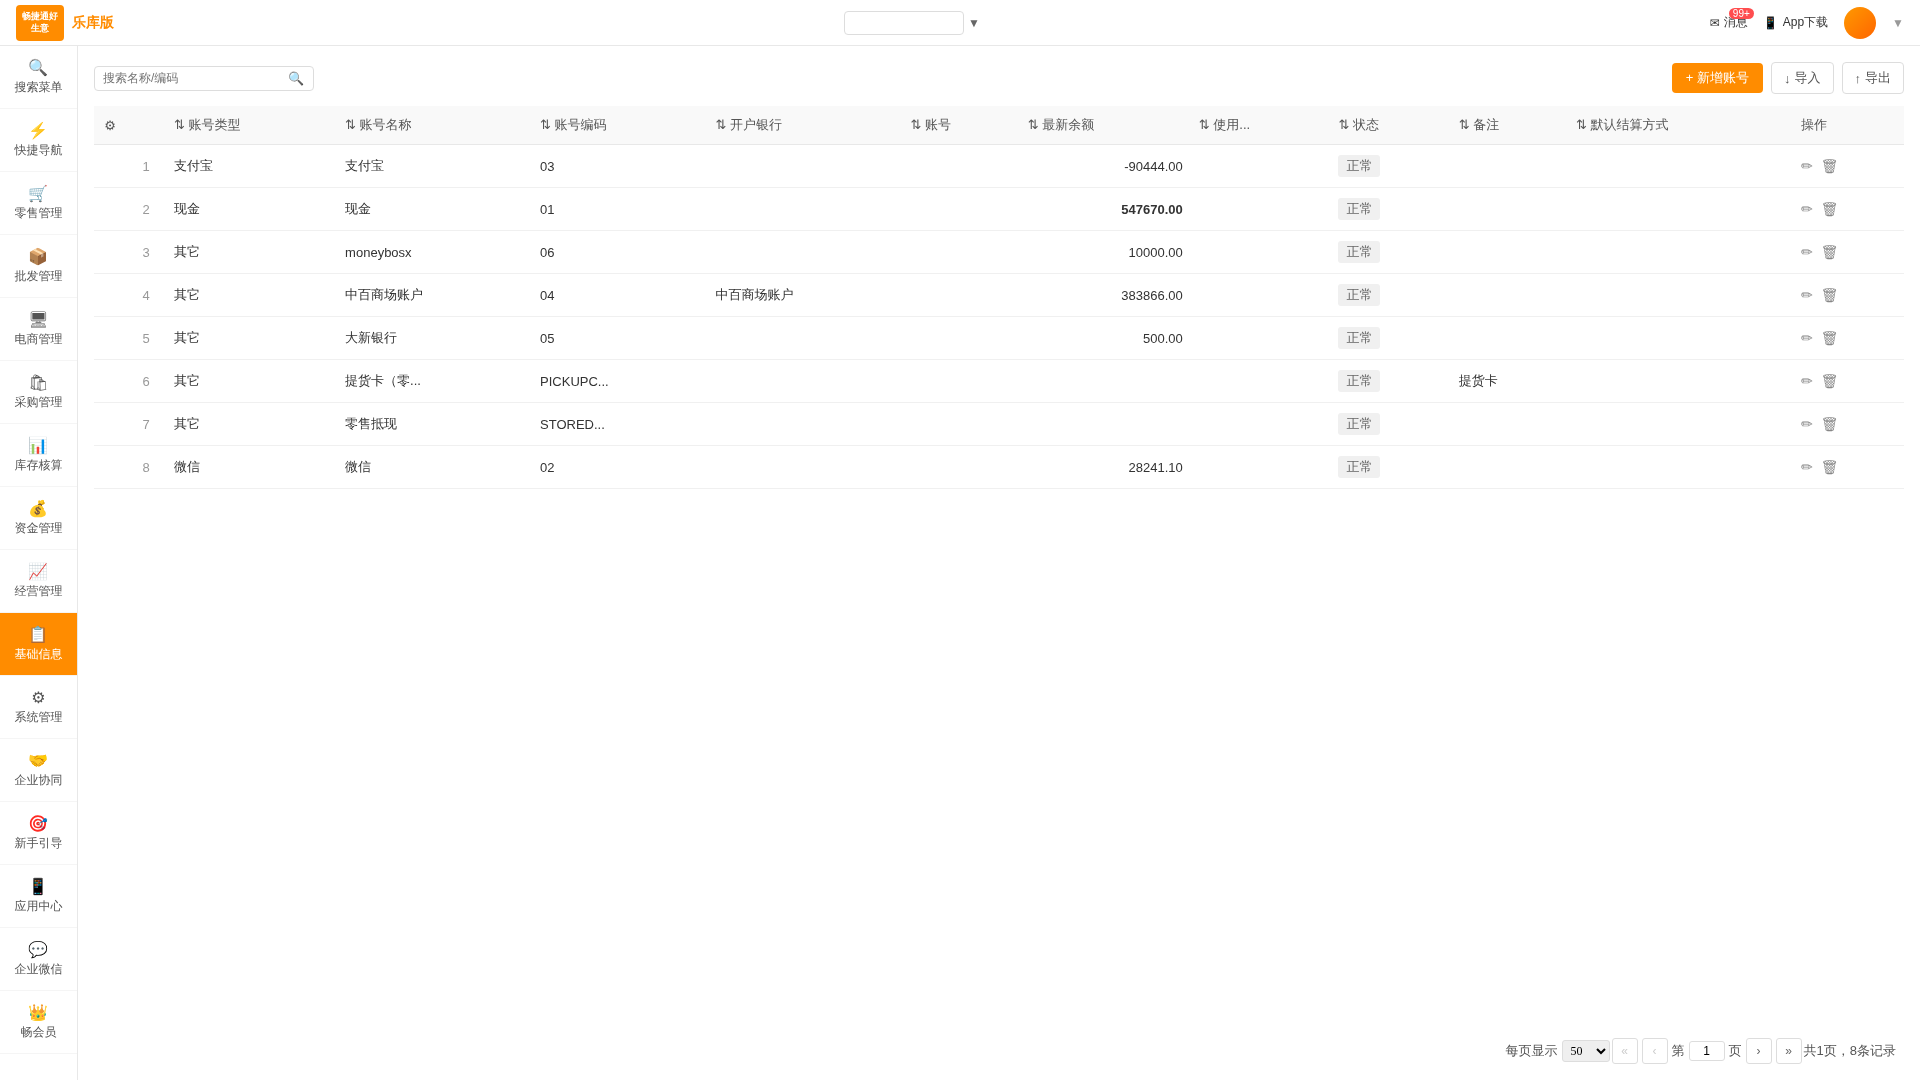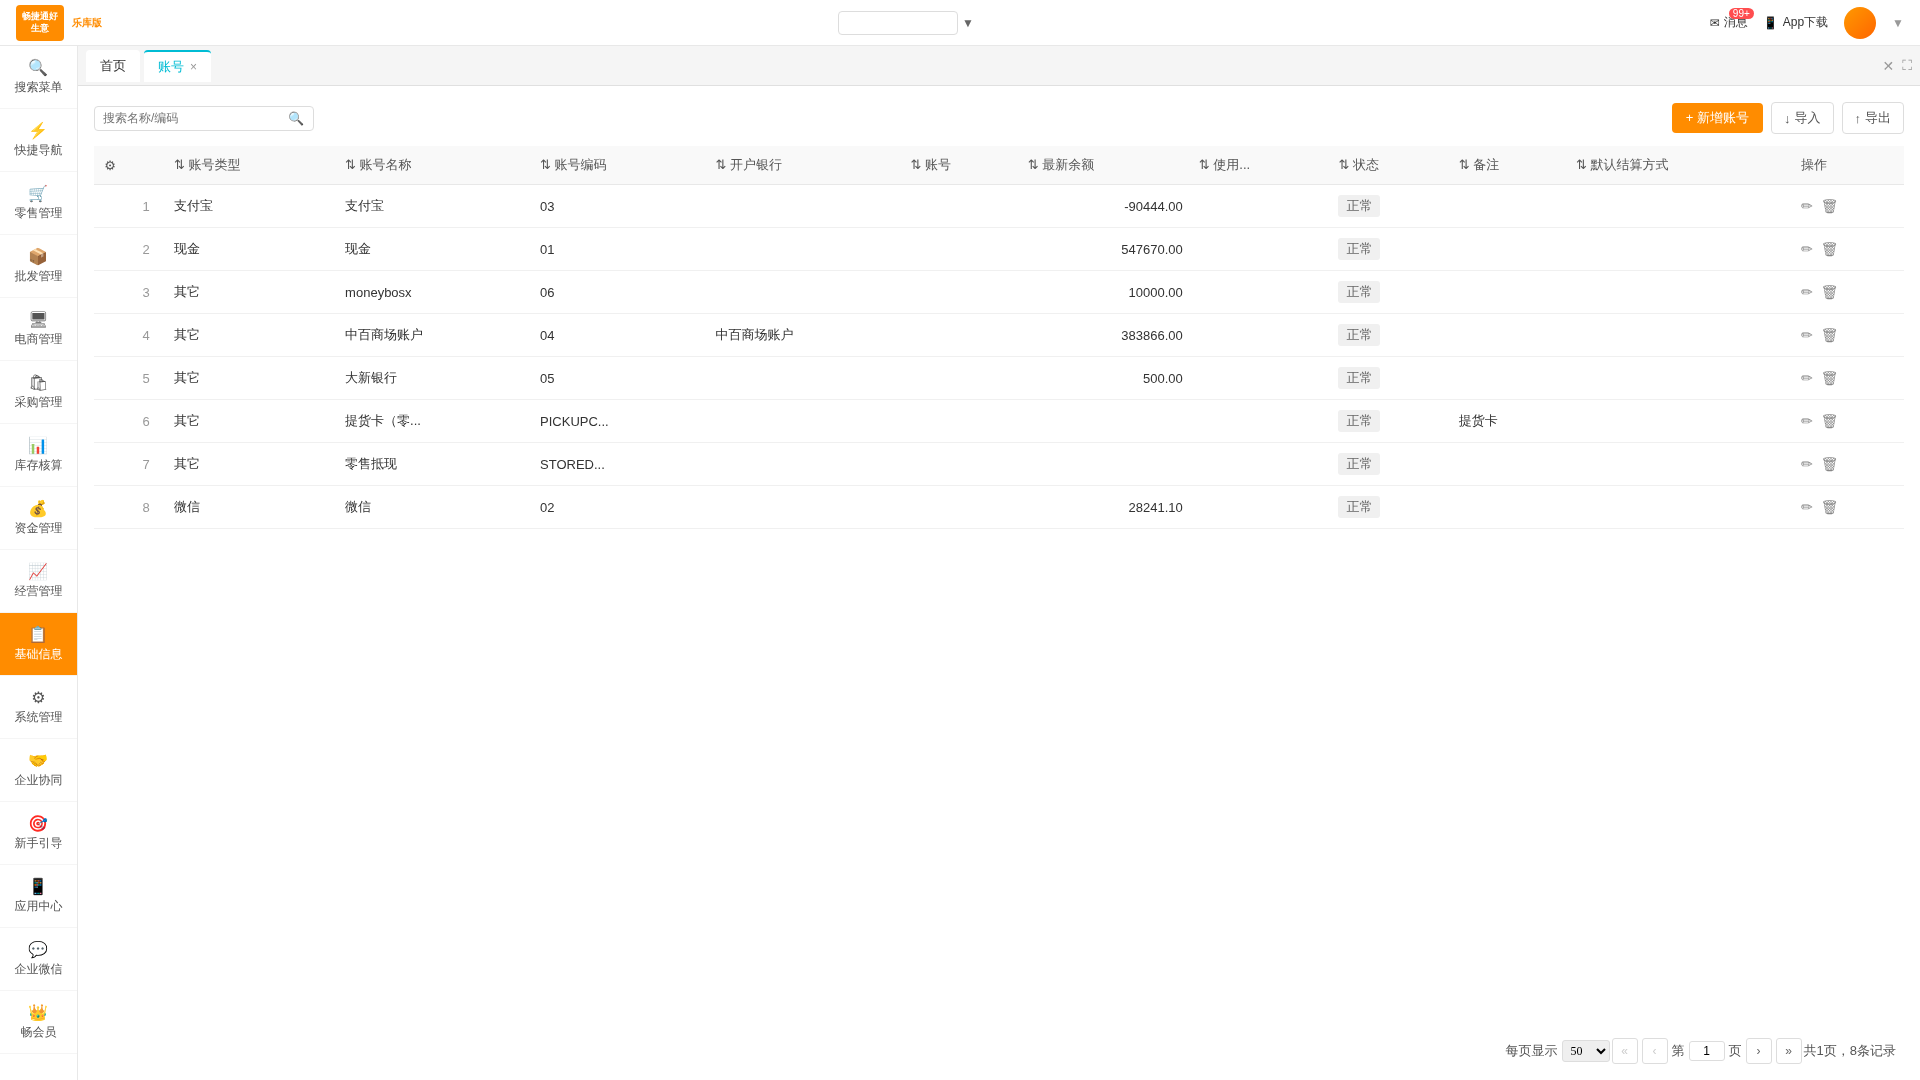--- a/index.html
+++ b/index.html
@@ -29,21 +29,21 @@
       display: flex;
       align-items: center;
       justify-content: center;
       color: white;
       font-size: 10px;
       font-weight: bold;
       line-height: 1.2;
       text-align: center;
     }
     .logo-subtitle {
-      font-size: 10px;
+      font-size: 14px;
       color: #ff8c00;
       font-weight: bold;
     }
     .header-search {
       display: flex;
       align-items: center;
       gap: 4px;
     }
     .header-search input {
       border: 1px solid #ddd;
@@ -398,33 +398,20 @@
       <div class="sidebar-item"><span class="icon">⚙</span><span>系统管理</span></div>
       <div class="sidebar-item"><span class="icon">🤝</span><span>企业协同</span></div>
       <div class="sidebar-item"><span class="icon">🎯</span><span>新手引导</span></div>
       <div class="sidebar-item"><span class="icon">📱</span><span>应用中心</span></div>
       <div class="sidebar-item"><span class="icon">💬</span><span>企业微信</span></div>
       <div class="sidebar-item"><span class="icon">👑</span><span>畅会员</span></div>
     </div>
 
   <div class="content-area">
 
-    <div class="tab-bar">
-      <div class="tab-item home">
-        <span>首页</span>
-      </div>
-      <div class="tab-item active-tab">
-        <span>账号</span>
-        <span class="tab-close">×</span>
-      </div>
-      <div class="tab-actions">
-        <span style="cursor:pointer;font-size:14px;color:#999;">✕</span>
-        <span style="cursor:pointer;font-size:14px;color:#999;">⛶</span>
-      </div>
-    </div>
 
     <div class="page-content">
 
       <div class="toolbar">
         <div class="search-box">
           <input type="text" placeholder="搜索名称/编码" style="">
           <span class="search-icon">🔍</span>
         </div>
         <div class="toolbar-buttons">
           <button class="btn-primary">
@@ -483,21 +470,21 @@
     </td>
   </tr>
               <tr>
     <td class="gear-col"></td>
     <td class="row-num">2</td>
     <td>现金</td>
     <td>现金</td>
     <td>01</td>
     <td></td>
     <td></td>
-    <td style="text-align:right;">547670.00</td>
+    <td style="text-align:right;font-weight:bold;">547670.00</td>
     <td></td>
     <td><span class="status-badge">正常</span></td>
     <td></td>
     <td></td>
     <td>
       <div class="action-icons">
         <span class="action-icon" title="编辑">✏</span>
         <span class="action-icon" title="删除">🗑</span>
       </div>
     </td>

